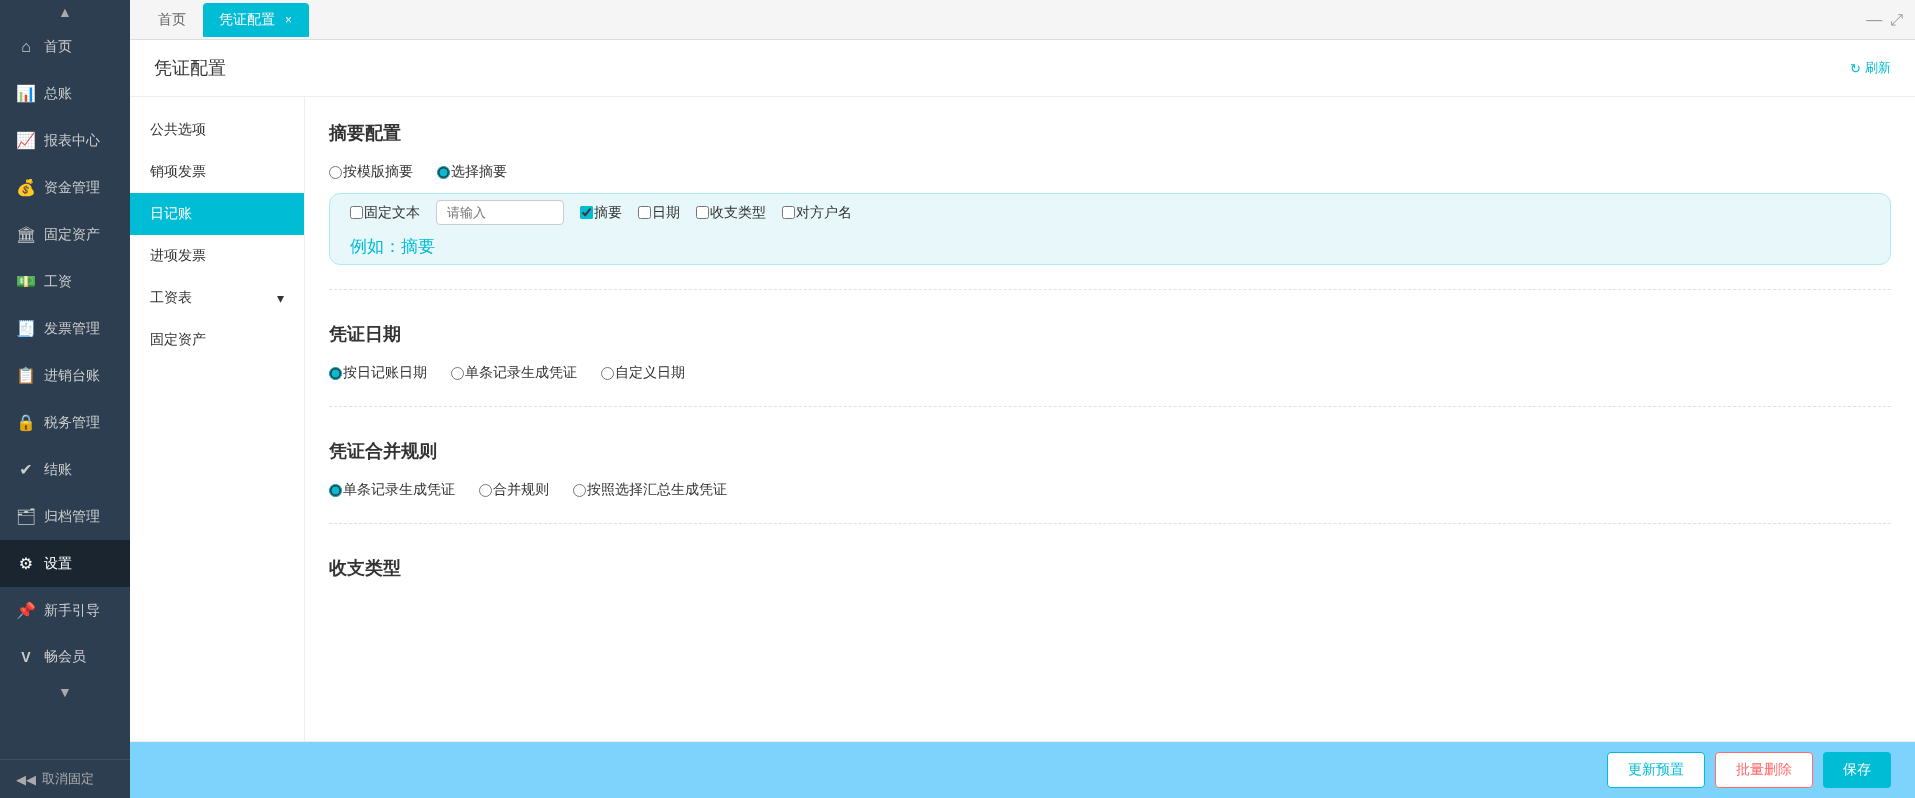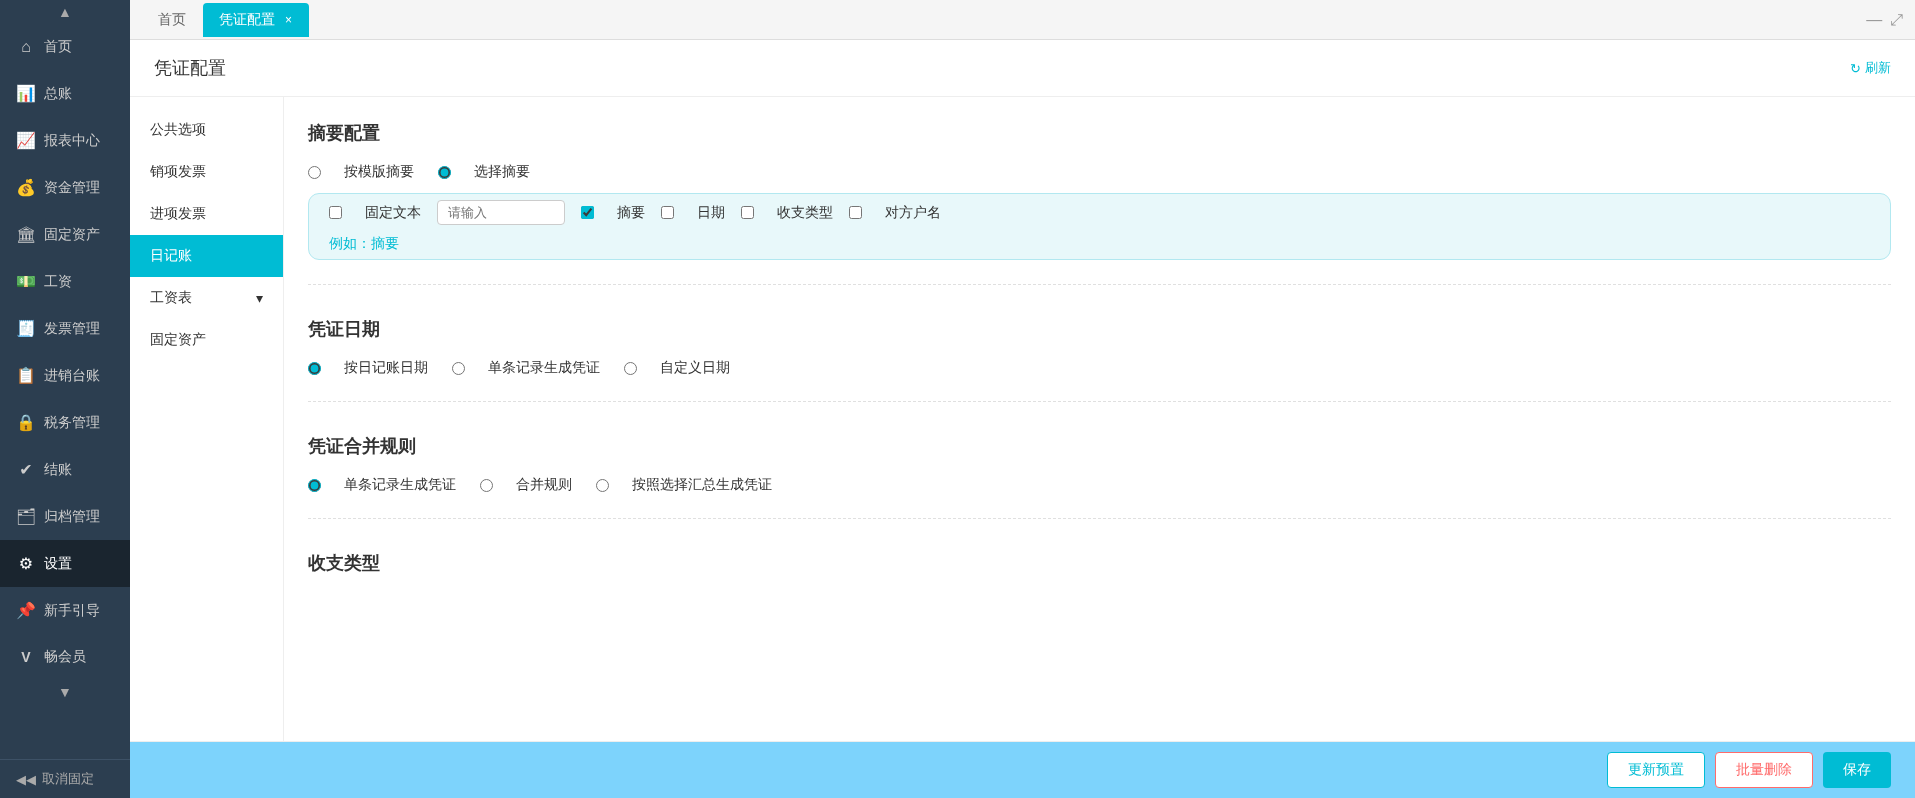--- a/index.html
+++ b/index.html
@@ -115,21 +115,21 @@
     
     .content-area {
       display: flex;
       flex: 1;
       overflow: hidden;
       background: #f5f5f5;
     }
 
     
     .left-nav {
-      width: 154px;
+      width: 175px;
       background: #fff;
       border-right: 1px solid #eee;
       padding: 12px 0;
       flex-shrink: 0;
     }
     .left-nav-item {
       padding: 12px 20px;
       cursor: pointer;
       font-size: 14px;
       color: #333;
@@ -165,21 +165,21 @@
     
     .radio-group {
       display: flex;
       gap: 24px;
       align-items: center;
       flex-wrap: wrap;
     }
     .radio-label {
       display: flex;
       align-items: center;
-      gap: 23px;
+      gap: 1px;
       cursor: pointer;
       font-size: 14px;
       color: #333;
     }
     input[type="radio"] { accent-color: #00bcd4; cursor: pointer; }
     input[type="checkbox"] { accent-color: #00bcd4; cursor: pointer; }
 
     
     .summary-box {
       background: #e8f8fa;
@@ -198,21 +198,21 @@
       border: 1px solid #ccc;
       border-radius: 4px;
       padding: 4px 10px;
       font-size: 13px;
       width: 128px;
       color: #999;
       background: #fff;
     }
     .summary-hint {
       color: #00bcd4;
-      font-size: 14px;
+      font-size: 17px;
       margin-top: 10px;
     }
 
     
     .bottom-bar {
       background: #7dd3fc;
       border-top: 1px solid #eee;
       padding: 10px 24px;
       display: flex;
       justify-content: flex-end;
@@ -343,25 +343,25 @@
 
   <div class="content-area">
 
     <div class="left-nav">
       <div class="left-nav-item">
         <span>公共选项</span>
       </div>
       <div class="left-nav-item">
         <span>销项发票</span>
       </div>
+      <div class="left-nav-item active">
+        <span>日记账</span>
+      </div>
       <div class="left-nav-item">
         <span>进项发票</span>
-      </div>
-      <div class="left-nav-item active">
-        <span>日记账</span>
       </div>
       <div class="left-nav-item">
         <span>工资表</span>
         <span>▾</span>
       </div>
       <div class="left-nav-item">
         <span>固定资产</span>
       </div>
     </div>
 

